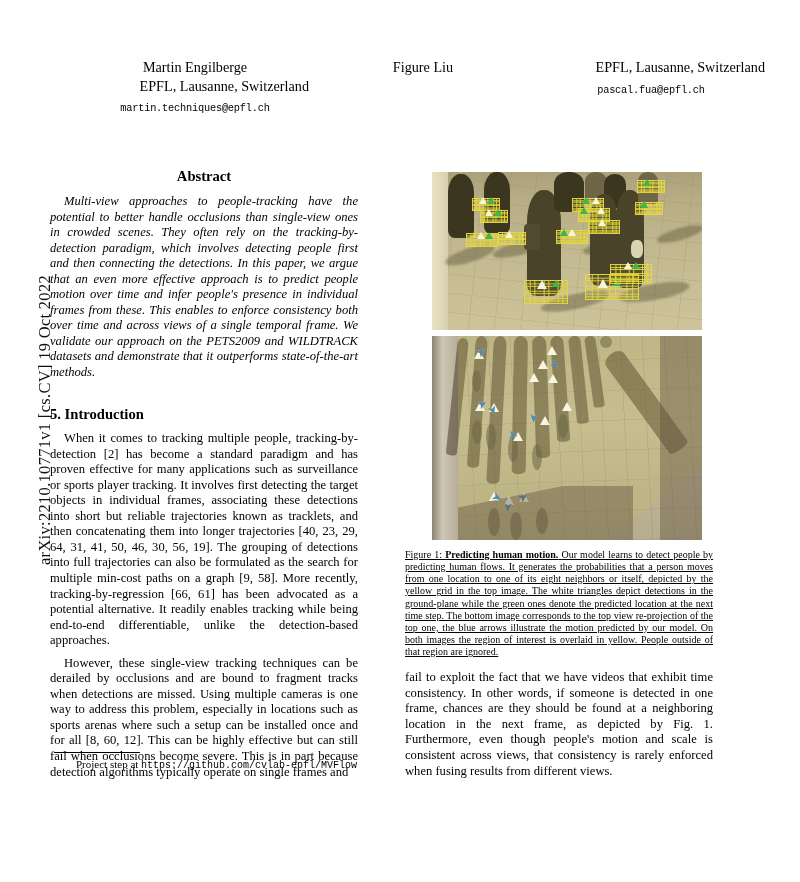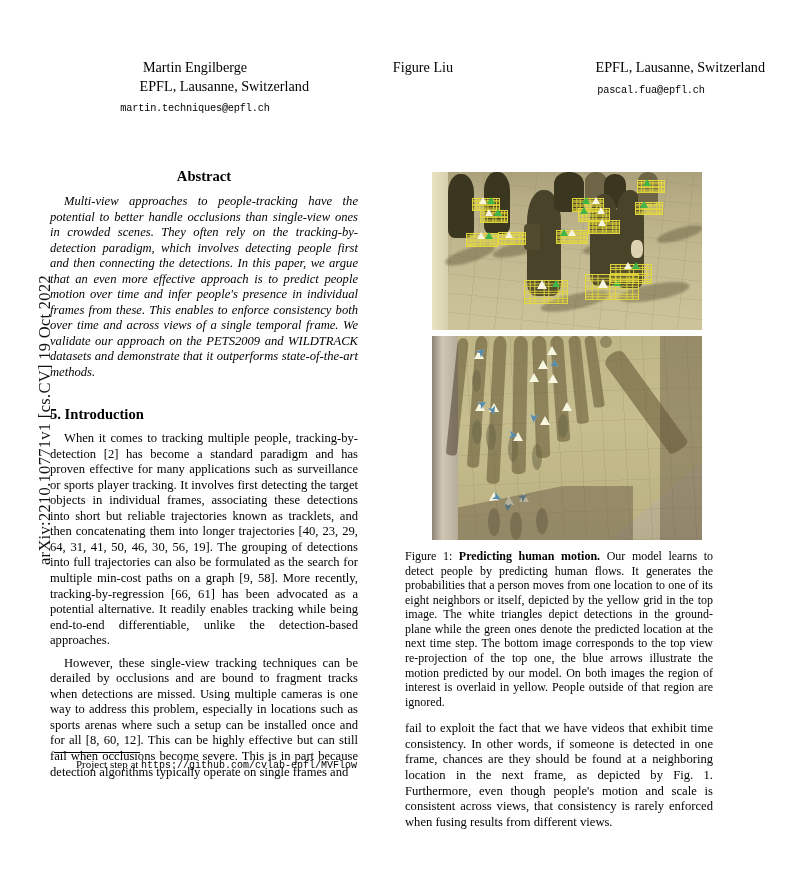--- a/index.html
+++ b/index.html
@@ -145,25 +145,26 @@
     width: 270px;
     height: 158px;
     margin: 4px 0 0 27px;
   }
   #fig-bottom {
     width: 270px;
     height: 204px;
     margin: 6px 0 0 27px;
   }
   .fig-caption {
-    font-size: 12px;
+    font-size: 10px;
     line-height: 1.215;
     text-align: justify;
     margin: 9px 0 0 0;
     text-indent: 0;
+    text-decoration: underline;
   }
   .fig-caption b { font-weight: bold; }
 
   
   #footer {
     position: absolute;
     left: 4px;
     bottom: 16px;
     width: 308px;
   }

